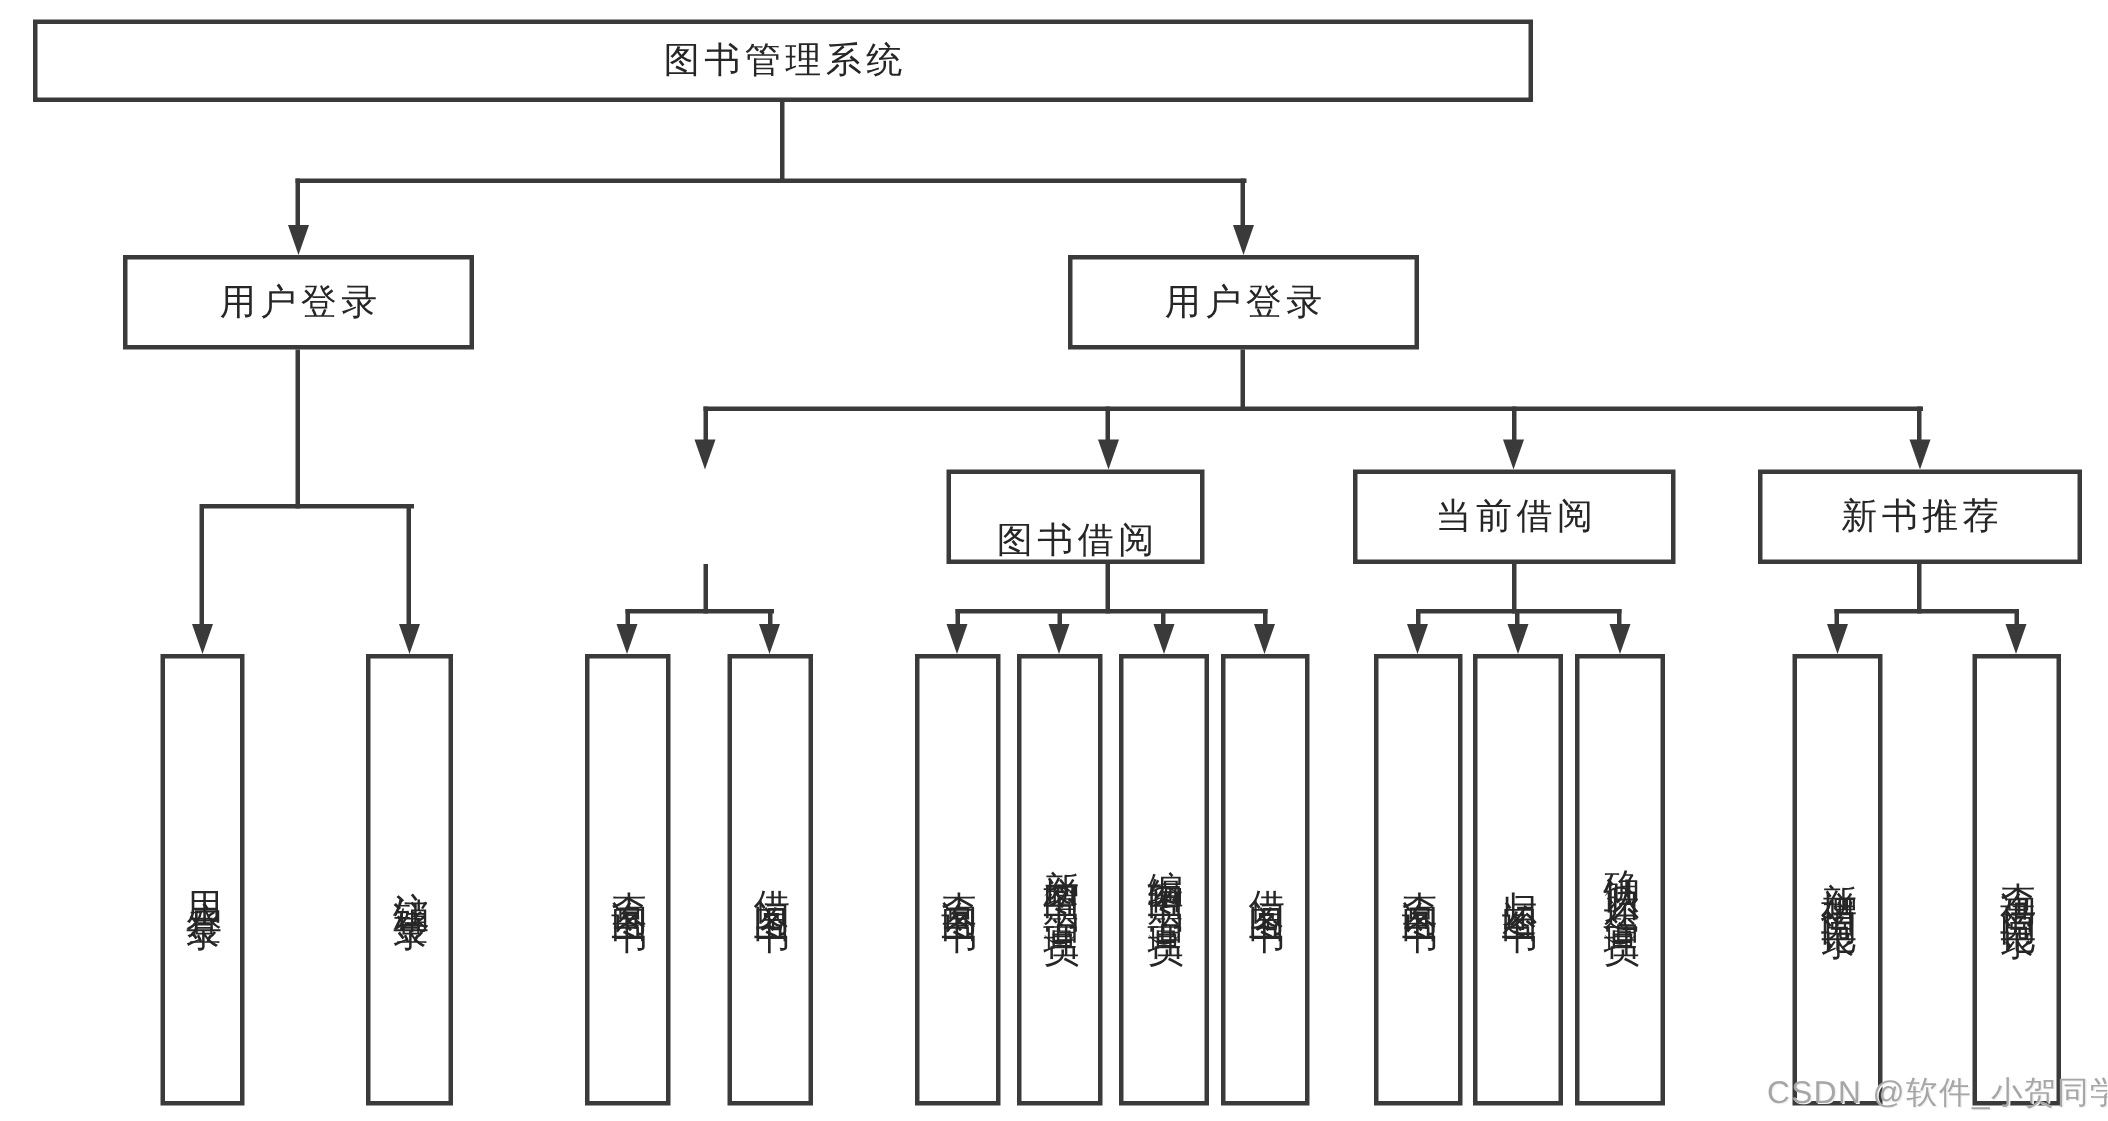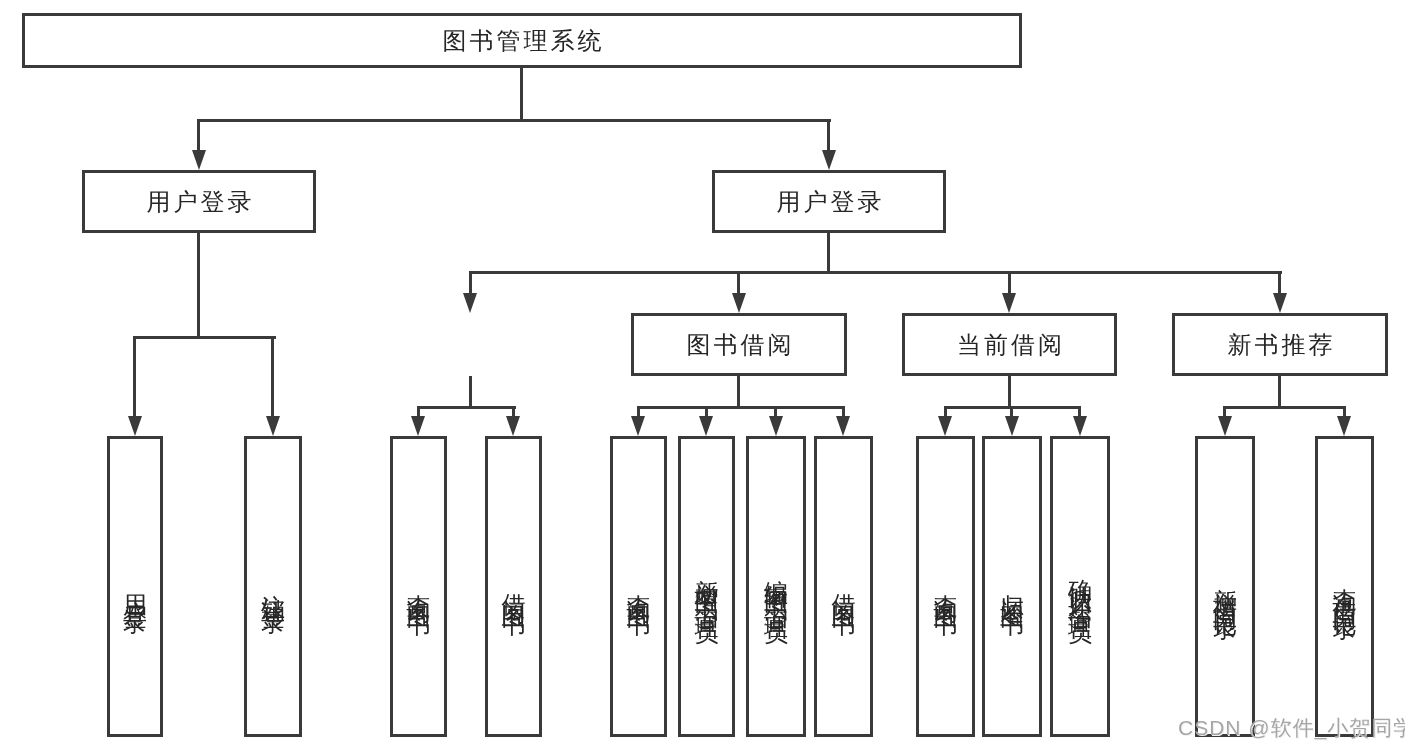--- a/index.html
+++ b/index.html
@@ -73,21 +73,21 @@
   <div class="hline" style="left:469px;top:271px;width:813px;"></div>
   <div class="vline" style="left:469px;top:271px;height:24px;"></div>
   <div class="arrow" style="left:463px;top:293px;"></div>
   <div class="vline" style="left:737px;top:271px;height:24px;"></div>
   <div class="arrow" style="left:732px;top:293px;"></div>
   <div class="vline" style="left:1008px;top:271px;height:24px;"></div>
   <div class="arrow" style="left:1002px;top:293px;"></div>
   <div class="vline" style="left:1278px;top:271px;height:24px;"></div>
   <div class="arrow" style="left:1273px;top:293px;"></div>
 
-  <div class="box" style="left:631px;top:313px;width:216px;height:63px;">
+  <div class="box" style="left:631px;top:313px;width:172px;height:63px;align-items:flex-end;">
     <span class="hlabel">图书借阅</span>
   </div>
   <div class="box" style="left:902px;top:313px;width:215px;height:63px;">
     <span class="hlabel">当前借阅</span>
   </div>
   <div class="box" style="left:1172px;top:313px;width:216px;height:63px;">
     <span class="hlabel">新书推荐</span>
   </div>
 
   <div class="vline" style="left:469px;top:376px;height:33px;"></div>

